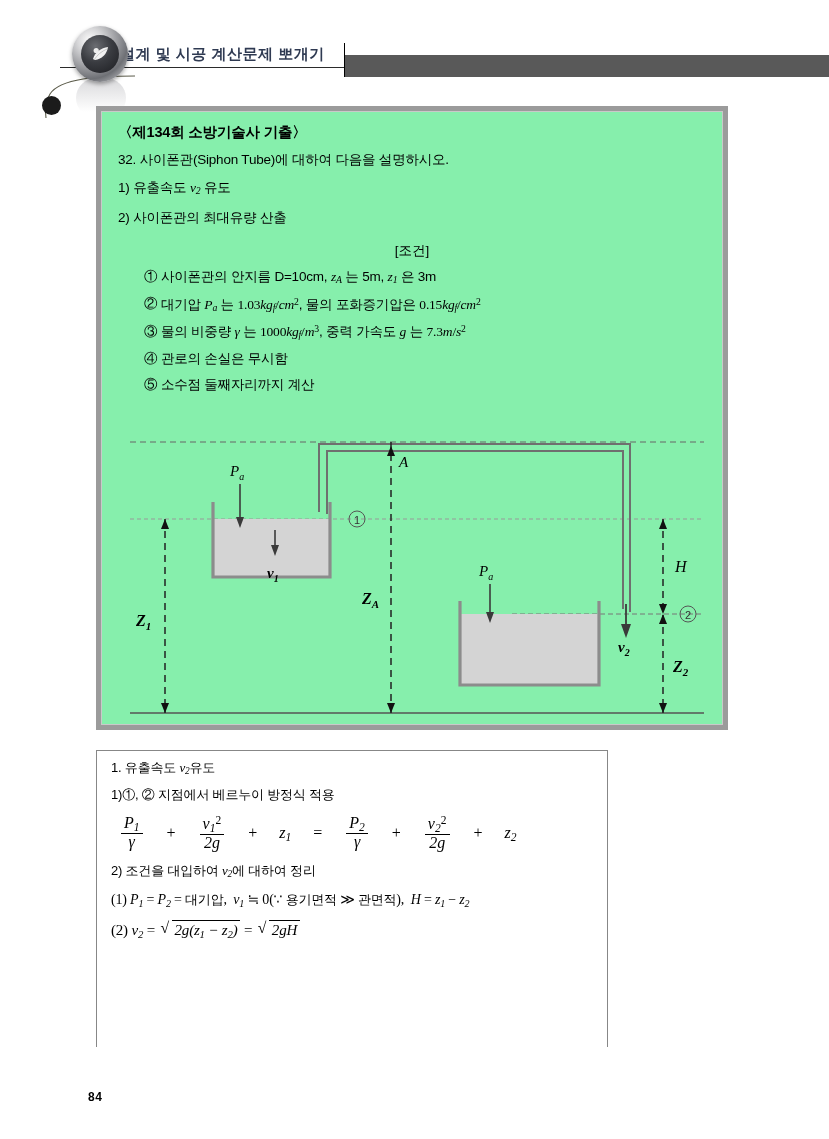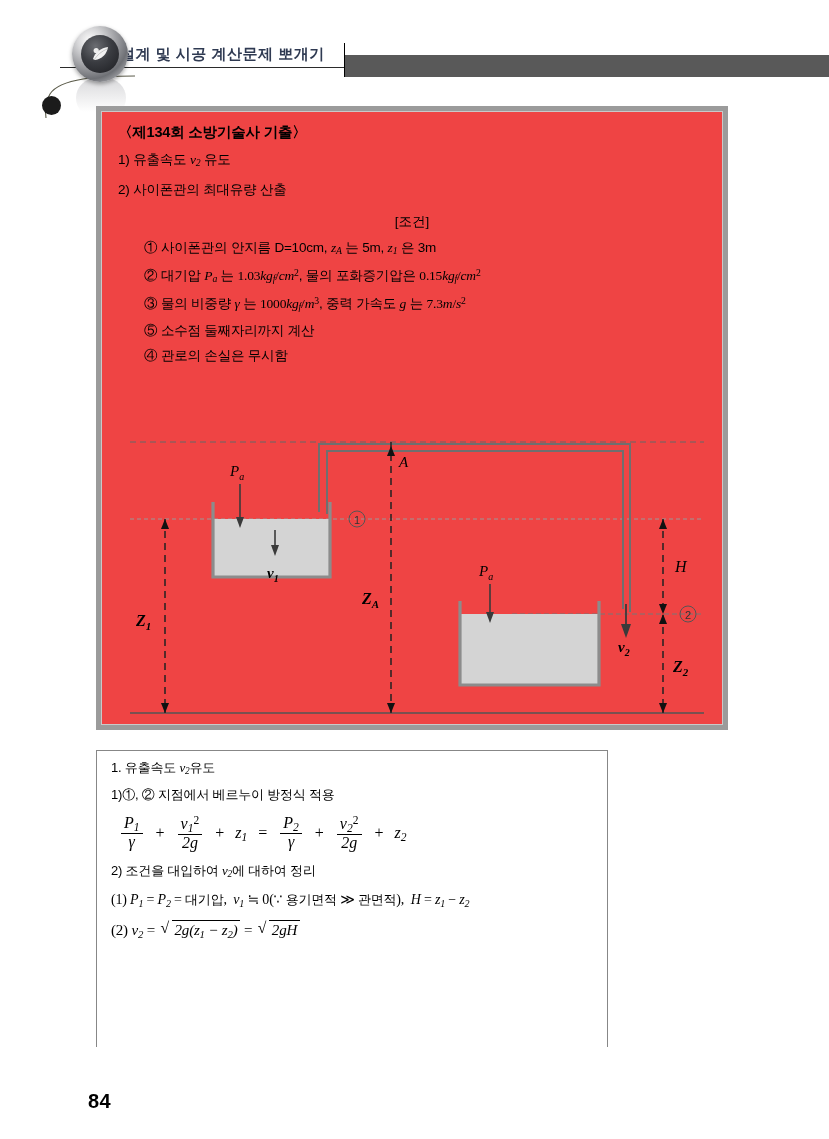--- a/index.html
+++ b/index.html
@@ -117,21 +117,21 @@
   }
 
   
   #problem-box {
     position: absolute;
     left: 96px;
     top: 106px;
     width: 632px;
     height: 624px;
     border: 5px solid #9b9b9b;
-    background: #ef4444;
+    background: #86efac;
     box-sizing: border-box;
   }
   #problem-inner {
     position: absolute;
     left: 0; top: 0; right: 0; bottom: 0;
     border: 1px solid #c9c9c9;
     box-sizing: border-box;
     padding: 11px 16px 0 16px;
   }
   .q-title {
@@ -207,21 +207,21 @@
     margin: 0 2px;
   }
   .frac .num { display: block; padding: 0 3px; border-bottom: 1px solid #000; }
   .frac .den { display: block; padding: 0 3px; }
   .eqrow {
     font-family: "Liberation Serif", serif;
     font-size: 16px;
     font-style: italic;
     display: flex;
     align-items: center;
-    gap: 8px;
+    gap: 19px;
   }
   .op { font-style: normal; padding: 0 3px; }
 
   
   .rad {
     display: inline-block;
     position: relative;
     padding-left: 11px;
     margin-left: 2px;
   }
@@ -237,21 +237,21 @@
     top: -1px;
     font-style: normal;
     font-size: 1.05em;
   }
 
   
   #page-number {
     position: absolute;
     left: 88px;
     top: 1090px;
-    font-size: 20px;
+    font-size: 12px;
     font-weight: bold;
     letter-spacing: 0.5px;
   }
 </style>
 </head>
 <body>
 
 <div id="page-header">
 
   <div class="header-rule"></div>
@@ -274,20 +274,21 @@
   <div class="pin-dot"></div>
 
   <div class="header-title">설계 및 시공 계산문제 뽀개기</div>
 </div>
 
 <div id="problem-box">
   <div id="problem-inner">
 
     <div class="q-title">〈제134회 소방기술사 기출〉</div>
 
+    <div class="q-line">32. 사이폰관(Siphon Tube)에 대하여 다음을 설명하시오.</div>
 
     <div class="q-line">
       <span>1) 유출속도 </span><span class="mi">v</span><span class="sub">2</span><span> 유도</span>
     </div>
 
     <div class="q-line">2) 사이폰관의 최대유량 산출</div>
 
     <div class="cond-head">[조건]</div>
 
     <div class="cond-item">
@@ -299,27 +300,27 @@
       <span>②</span>
       <span>대기압&nbsp;<span class="mi">P</span><span class="sub">a</span>&nbsp;는 <span class="mn">1.03</span><span class="mi">kg</span><span class="sub">f</span><span class="mn">/</span><span class="mi">cm</span><span class="sup">2</span>, 물의 포화증기압은 <span class="mn">0.15</span><span class="mi">kg</span><span class="sub">f</span><span class="mn">/</span><span class="mi">cm</span><span class="sup">2</span></span>
     </div>
 
     <div class="cond-item">
       <span>③</span>
       <span>물의 비중량&nbsp;<span class="mi">γ</span>&nbsp;는 <span class="mn">1000</span><span class="mi">kg</span><span class="sub">f</span><span class="mn">/</span><span class="mi">m</span><span class="sup">3</span>, 중력 가속도&nbsp;<span class="mi">g</span>&nbsp;는 <span class="mn">7.3</span><span class="mi">m</span><span class="mn">/</span><span class="mi">s</span><span class="sup">2</span></span>
     </div>
 
     <div class="cond-item">
+      <span>④</span>
+      <span>관로의 손실은 무시함</span>
+    </div>
+
+    <div class="cond-item">
       <span>⑤</span>
       <span>소수점 둘째자리까지 계산</span>
-    </div>
-
-    <div class="cond-item">
-      <span>④</span>
-      <span>관로의 손실은 무시함</span>
     </div>
 
     <svg id="diagram" viewBox="0 0 610 290">
 
       <line x1="18" y1="8" x2="592" y2="8" stroke="#666" stroke-width="1" stroke-dasharray="6,4"></line>
 
       <line x1="18" y1="85" x2="592" y2="85" stroke="#999" stroke-width="1" stroke-dasharray="4,3"></line>
 
       <line x1="400" y1="180" x2="592" y2="180" stroke="#777" stroke-width="1" stroke-dasharray="5,3"></line>
 

